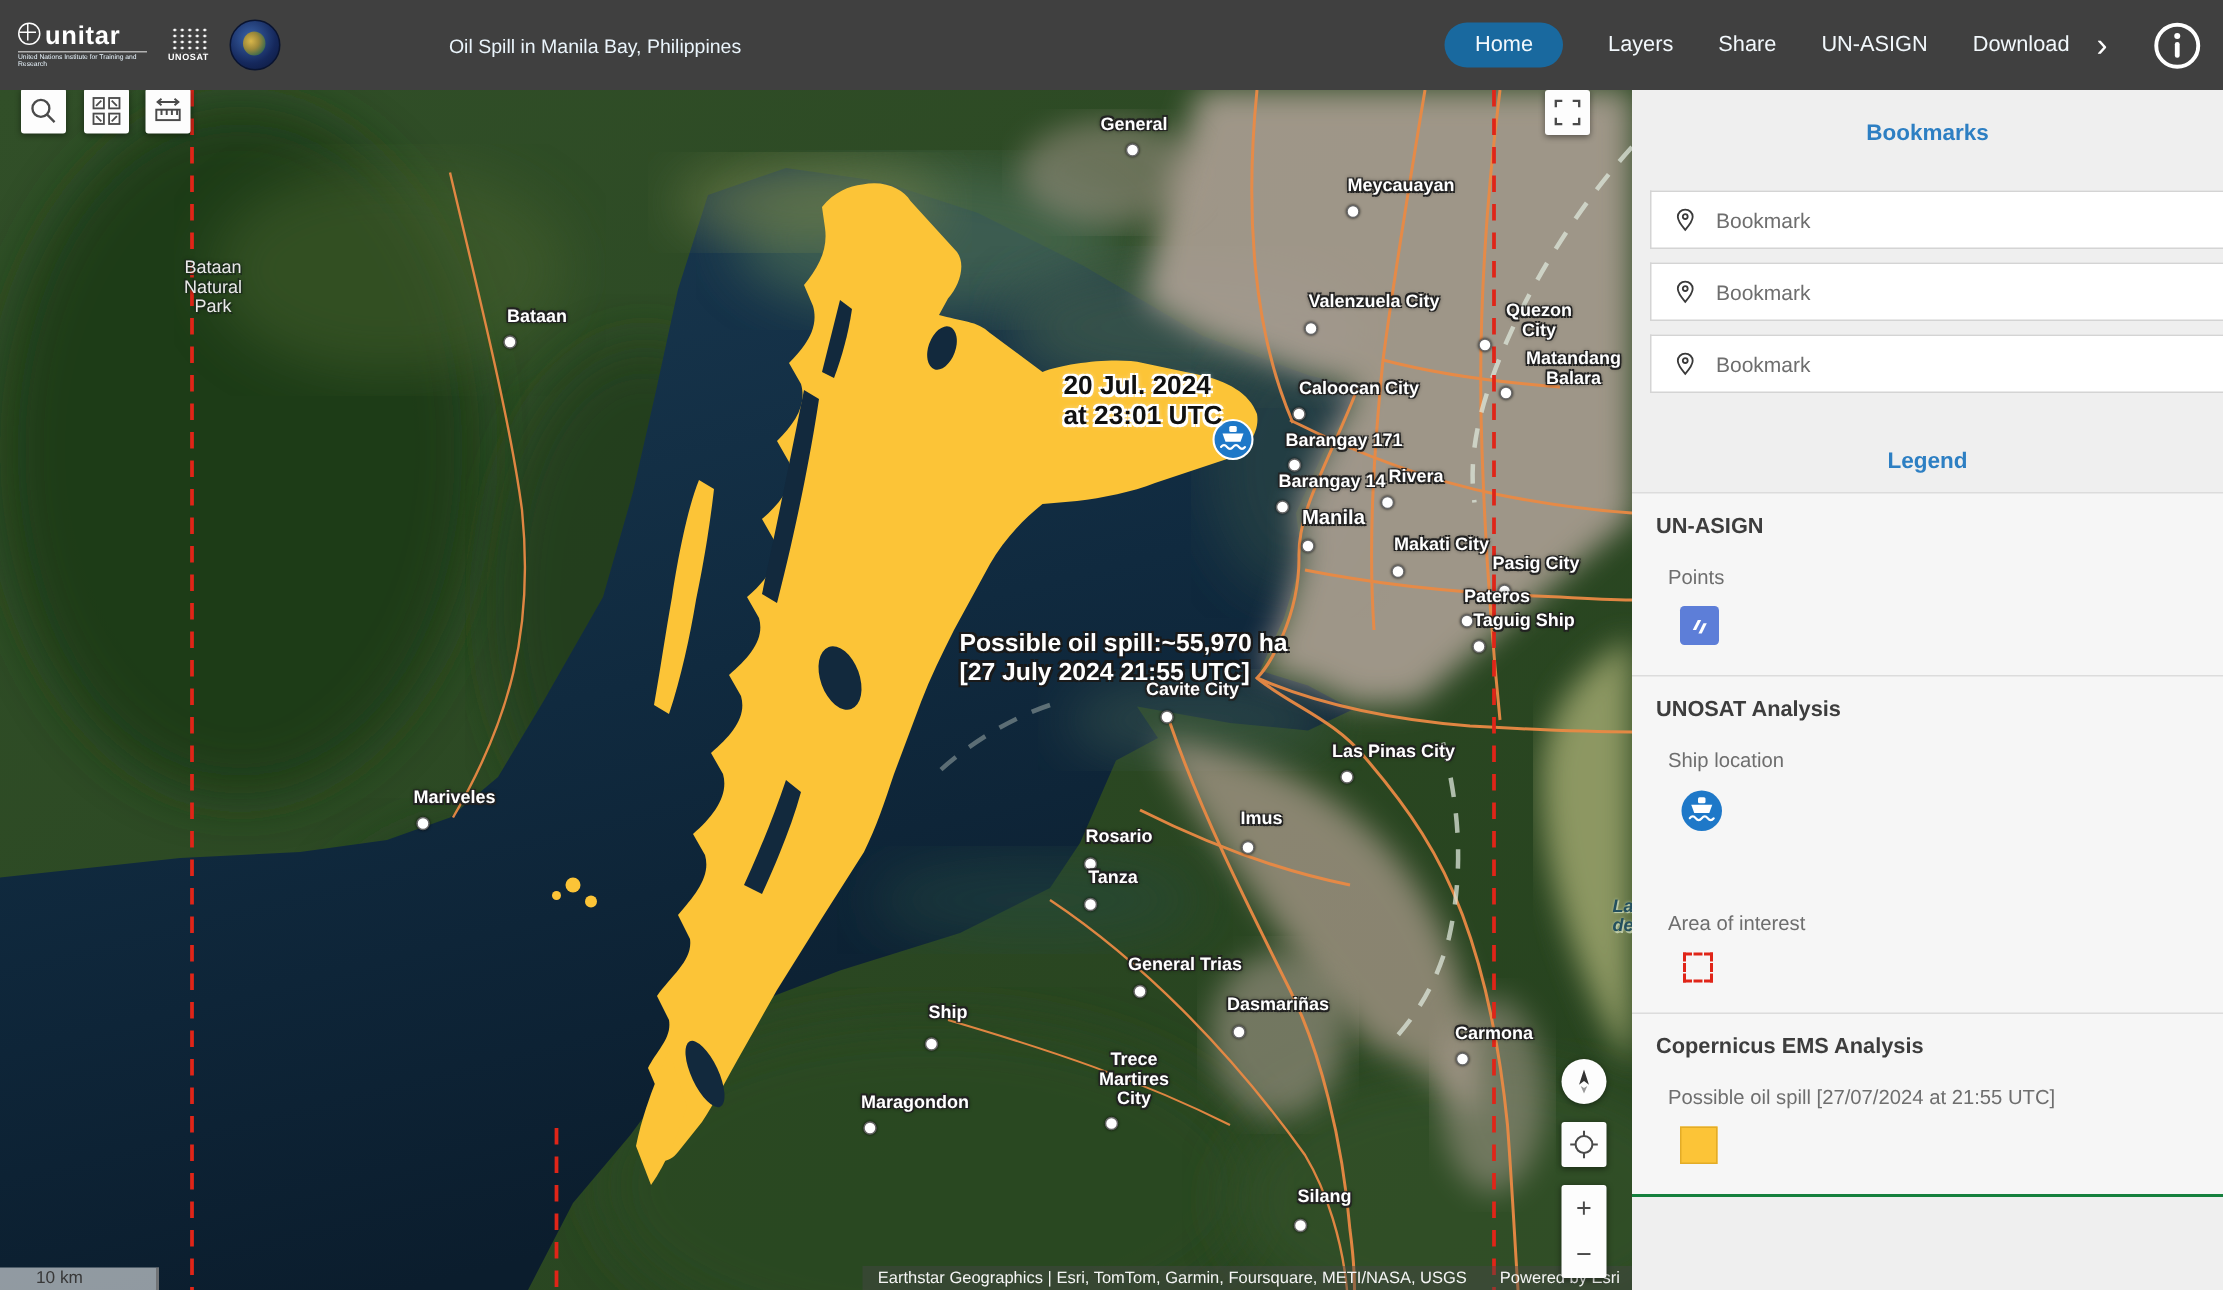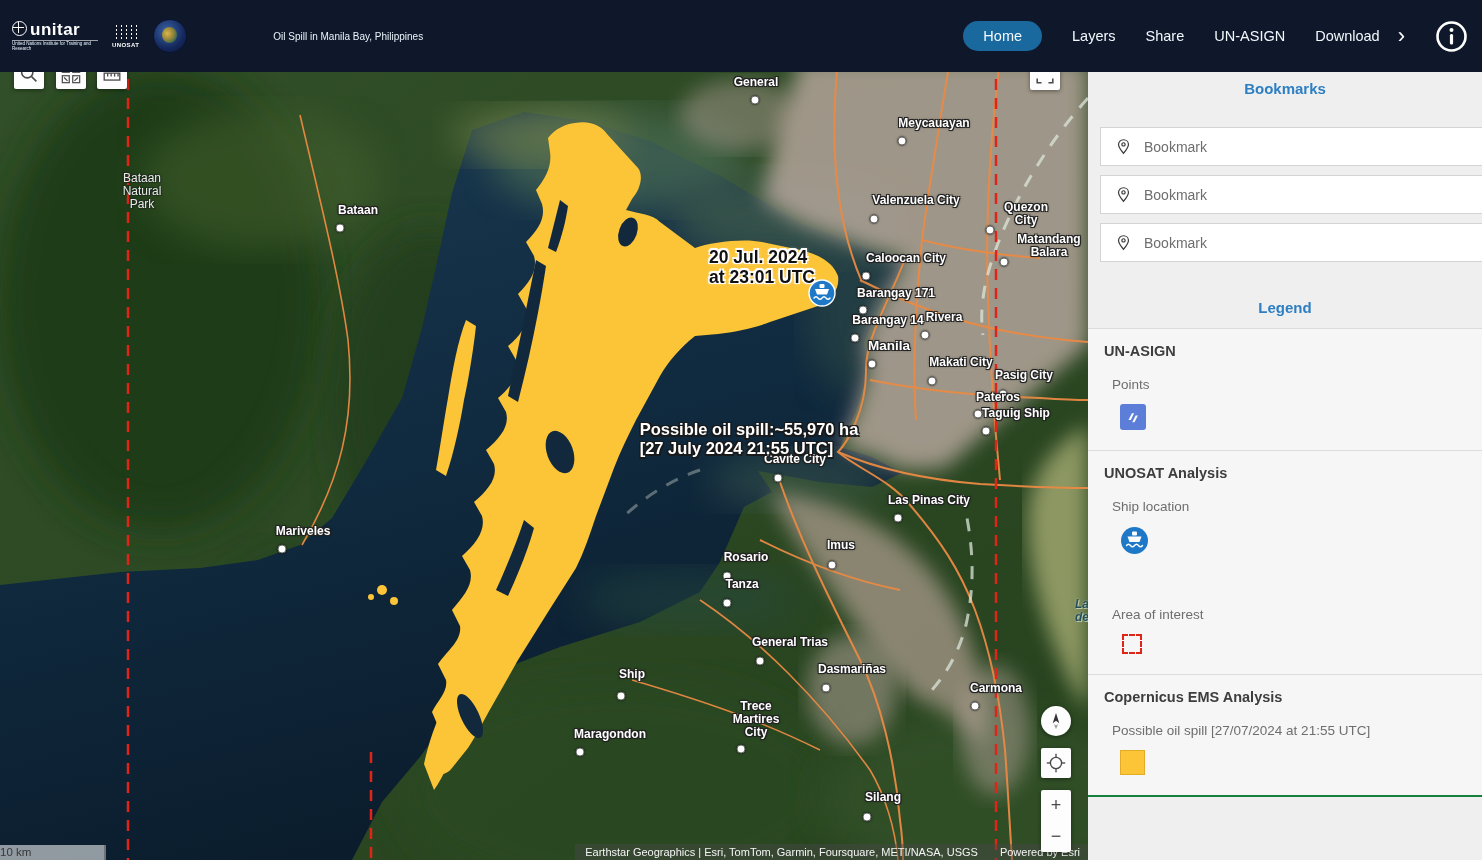--- a/index.html
+++ b/index.html
@@ -1,41 +1,41 @@
 <!DOCTYPE html>
 <html><head>
 <meta charset="utf-8">
 <style>
   html,body{margin:0;padding:0;background:#222;}
   .app{position:relative;width:1482px;height:860px;overflow:hidden;
        font-family:"Liberation Sans",sans-serif;background:#efefef;}
 
   
-  .header{position:absolute;top:0;left:0;width:1482px;height:72px;background:#0f172a;
+  .header{position:absolute;top:0;left:0;width:1482px;height:60px;background:#404040;
           display:flex;align-items:center;z-index:50;}
   .logo-wrap{display:flex;align-items:center;gap:14px;padding-left:12px;}
   .unitar{display:flex;flex-direction:column;color:#fff;line-height:1;}
   .unitar .u-row{display:flex;align-items:flex-end;gap:3px;}
   .unitar .u-globe{width:13px;height:13px;border:1px solid #fff;border-radius:50%;position:relative;margin-bottom:2px;}
   .unitar .u-globe:before{content:"";position:absolute;left:0;top:5px;width:11px;height:1px;background:#fff;}
   .unitar .u-globe:after{content:"";position:absolute;left:5px;top:0;width:1px;height:11px;background:#fff;}
   .unitar .u-word{font-size:17px;font-weight:bold;letter-spacing:.5px;}
   .unitar .u-tag{font-size:4.5px;margin-top:2px;max-width:86px;color:#eaf6ff;
                  border-top:1px solid rgba(255,255,255,.6);padding-top:1px;}
   .unosat{display:flex;flex-direction:column;align-items:center;color:#fff;}
   .unosat .dots{width:24px;height:17px;
       background-image:radial-gradient(circle,#fff 0.9px,transparent 1.1px);
       background-size:5px 4px;}
   .unosat .u-name{font-size:6px;font-weight:bold;letter-spacing:.4px;margin-top:1px;}
   .badge{width:32px;height:32px;border-radius:50%;
          background:radial-gradient(circle at 40% 35%,#3a63a8 0%,#15285c 60%,#0b1638 100%);
          border:1.5px solid #0a1430;position:relative;overflow:hidden;}
   .badge:before{content:"";position:absolute;left:8px;top:7px;width:15px;height:16px;border-radius:50%;
          background:radial-gradient(circle at 35% 40%,#d8b64a 0%,#9f8a3a 40%,#3c6a4e 75%,#23406a 100%);}
-  .header-title{color:#eaf4fb;font-size:10px;margin-left:86px;white-space:nowrap;}
+  .header-title{color:#eaf4fb;font-size:13px;margin-left:112px;white-space:nowrap;}
   .nav{margin-left:auto;display:flex;align-items:center;gap:30px;padding-right:14px;}
   .nav a{color:#f2f8fc;font-size:14.5px;text-decoration:none;cursor:pointer;}
   .nav a.active{background:#19699f;border-radius:16px;padding:7px 20px;}
   .nav .chev{color:#fff;font-size:22px;line-height:1;margin-left:-12px;}
   .info-btn{width:33px;height:33px;flex:0 0 auto;}
 
   
   .map{position:absolute;top:60px;left:0;width:1088px;height:800px;overflow:hidden;background:#0d2233;}
   .map svg.base{position:absolute;left:0;top:0;}
   .labels-layer{position:absolute;left:0;top:0;width:100%;height:100%;pointer-events:none;z-index:5;}
@@ -59,21 +59,21 @@
   .map-btn{position:absolute;width:30px;height:30px;background:#fdfdfd;border-radius:2px;
            box-shadow:0 1px 4px rgba(0,0,0,.45);display:flex;align-items:center;justify-content:center;
            cursor:pointer;z-index:10;}
   .map-btn svg{display:block;}
   .zoom-ctl{position:absolute;left:1041px;top:730px;width:30px;height:62px;background:#fdfdfd;border-radius:2px;
             box-shadow:0 1px 4px rgba(0,0,0,.45);display:flex;flex-direction:column;z-index:10;}
   .zoom-ctl .z{flex:1;display:flex;align-items:center;justify-content:center;font-size:18px;color:#4a4a4a;cursor:pointer;}
   .compass{position:absolute;left:1041px;top:646px;width:30px;height:30px;border-radius:50%;background:#fdfdfd;
            box-shadow:0 1px 4px rgba(0,0,0,.45);display:flex;align-items:center;justify-content:center;cursor:pointer;z-index:10;}
   .scalebar{position:absolute;left:0;bottom:0;width:106px;height:15px;background:rgba(255,255,255,.55);
-            color:#383838;font-size:11.5px;padding:1px 0 0 0;box-sizing:border-box;z-index:9;
+            color:#383838;font-size:11.5px;padding:1px 0 0 24px;box-sizing:border-box;z-index:9;
             border-right:2px solid rgba(90,90,90,.6);}
   .attrib{position:absolute;right:0;bottom:0;height:16px;display:flex;align-items:center;gap:22px;
           background:rgba(70,70,70,.45);color:#f5f5f5;font-size:11px;padding:0 8px 0 10px;z-index:9;white-space:nowrap;}
 
   
   .sidebar{position:absolute;top:60px;left:1088px;width:394px;height:776px;background:#efefef;overflow:hidden;}
   .panel-title{color:#2d7fc3;font-size:15px;font-weight:bold;text-align:center;}
   .bookmarks{padding-top:20px;}
   .bm-list{margin-top:30px;}
   .bm-item{height:37px;background:#fff;border:1px solid #d4d4d4;margin:0 0 9px 12px;border-right:none;

